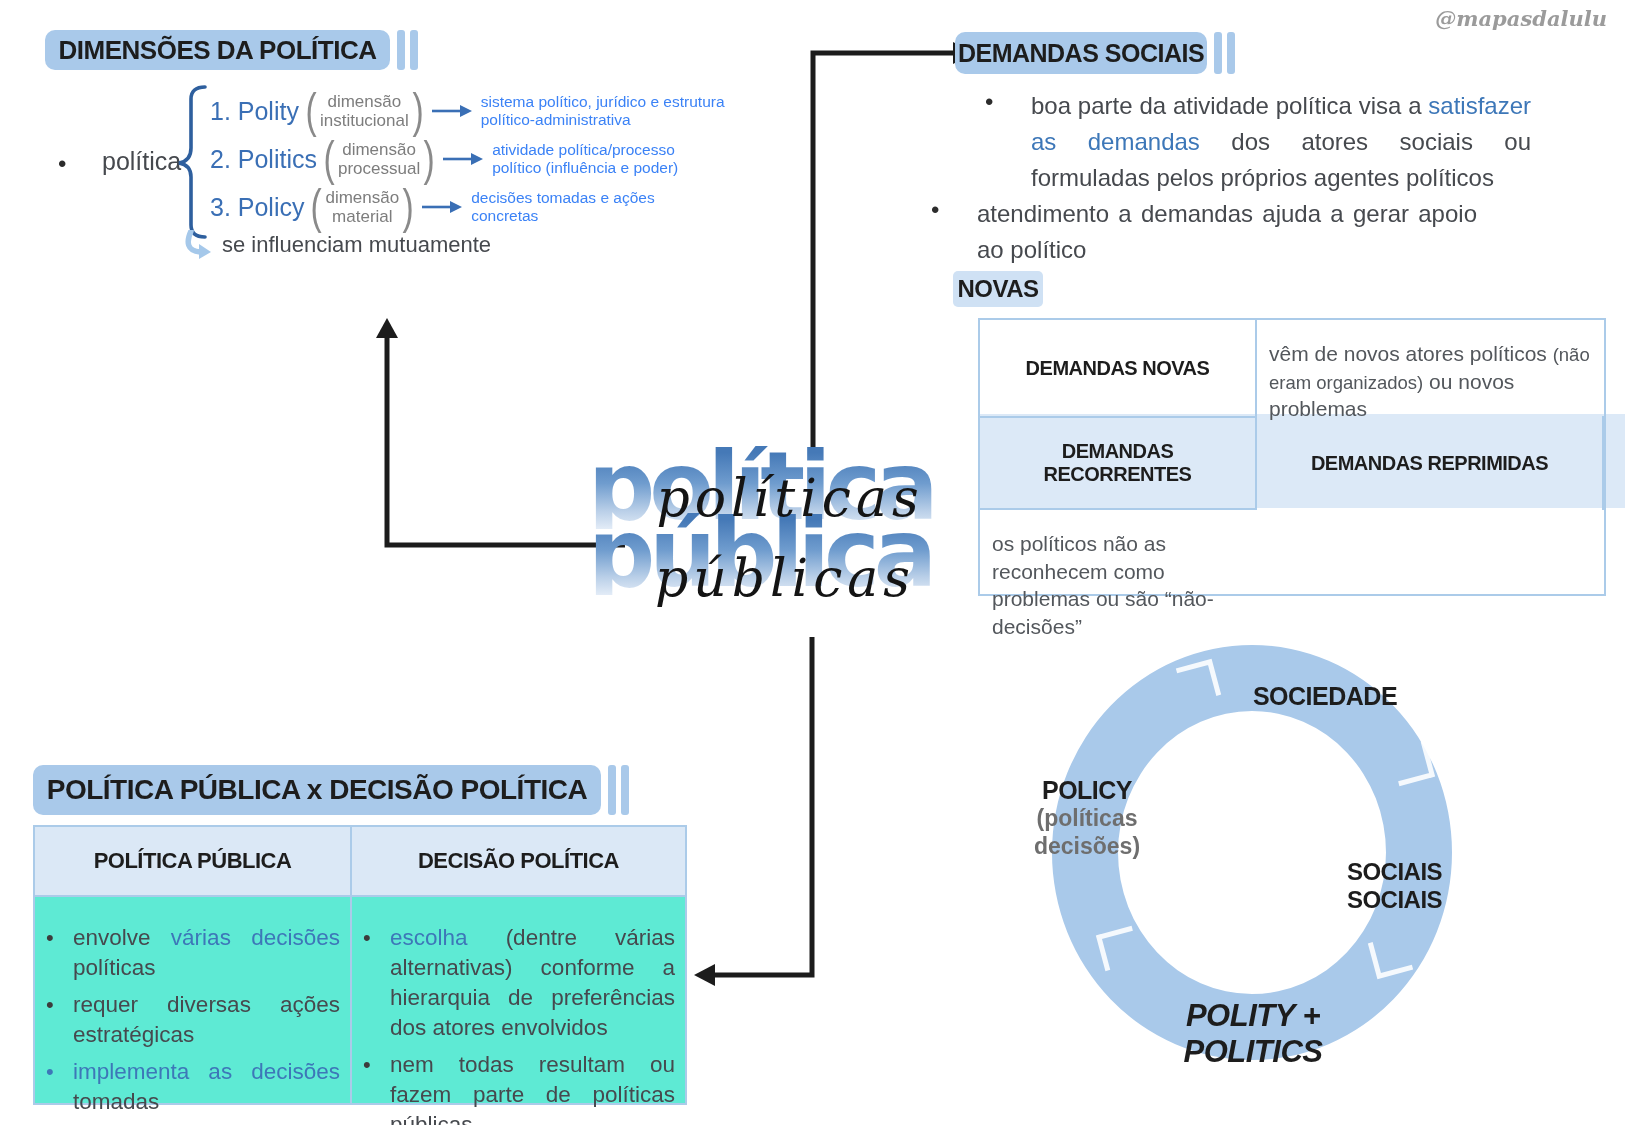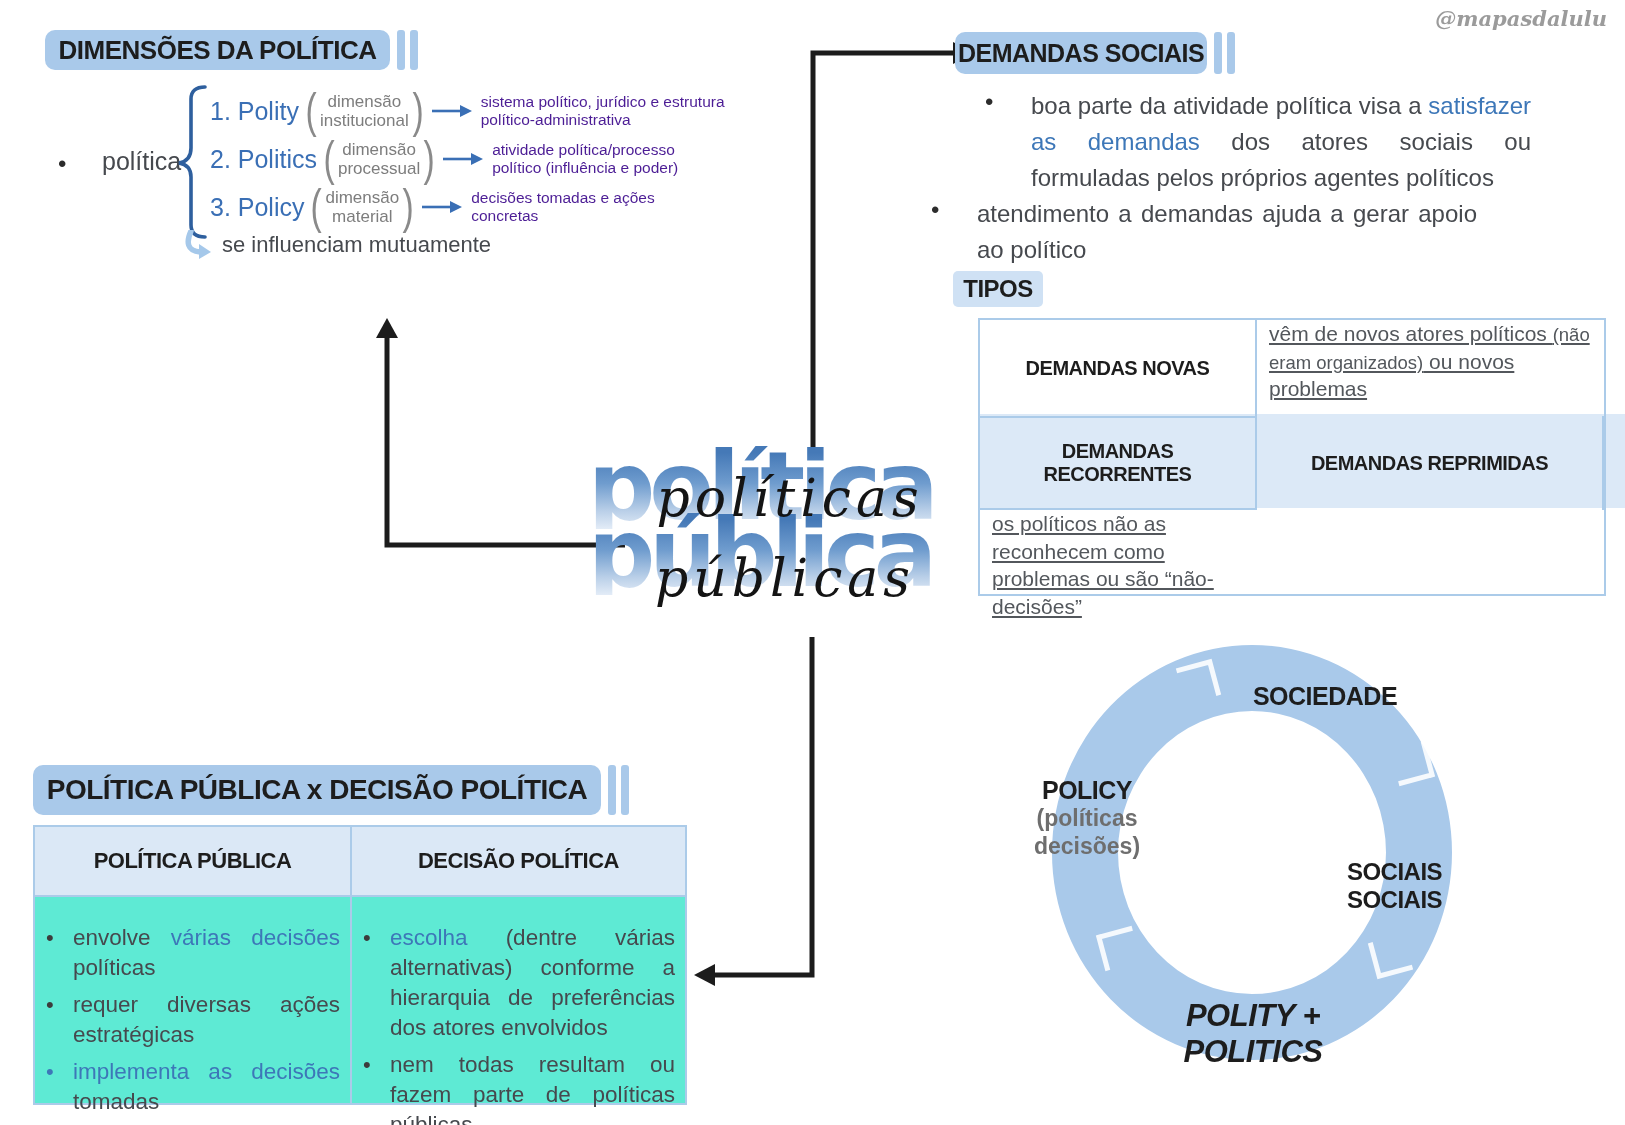--- a/index.html
+++ b/index.html
@@ -16,38 +16,38 @@
   .dot::before{content:"•";}
   .blue{color:#3d77b8;}
   .abs{position:absolute;}
 
   
   .dim-row{position:absolute;display:flex;align-items:center;z-index:2;}
   .dim-name{font-size:25px;color:#3a6fb5;white-space:nowrap;margin-right:4px;}
   .paren{font-size:48px;font-weight:400;color:#8a8a8a;line-height:0.9;transform:scaleX(.7);}
   .dim-stack{display:flex;flex-direction:column;align-items:center;font-size:17px;
              color:#7d7d7d;line-height:1.12;margin:0 1px;}
-  .dim-desc{font-size:15.5px;color:#4c1d95;line-height:1.18;margin-left:9px;}
+  .dim-desc{font-size:15.5px;color:#3b82f6;line-height:1.18;margin-left:9px;}
   .mini-arrow{margin-left:6px;flex:none;}
 
   
   .ds-b{position:absolute;display:flex;align-items:flex-start;z-index:2;}
   .ds-b .dot{width:46px;font-size:24px;color:#2c2c2c;}
   .ds-b p{margin:0;width:500px;font-size:24px;line-height:1.5;text-align:justify;color:#46494e;}
 
   
   .strip{position:absolute;left:978px;top:414px;width:647px;height:94px;background:#dce9f7;z-index:0;}
   .tipos-label{position:absolute;left:953px;top:271px;width:90px;height:36px;background:#cfe1f4;
                border-radius:5px;display:flex;align-items:center;justify-content:center;z-index:2;}
   .t-table{position:absolute;left:978px;top:318px;width:624px;border:2px solid #abcbe9;
            display:grid;grid-template-columns:277px 1fr;grid-template-rows:96px 94px 84px;z-index:1;}
   .t-cell{display:flex;align-items:center;justify-content:center;text-align:center;padding:4px 8px;box-sizing:border-box;}
   .t-cell.lbl{border-right:2px solid #abcbe9;font-size:20px;}
   .t-cell.desc{justify-content:flex-start;align-items:flex-start;text-align:left;
-               font-size:21px;color:#53575c;line-height:1.32;padding:0 12px;text-decoration:underline;}
+               font-size:21px;color:#53575c;line-height:1.32;padding:20px 12px;}
   .t-r2{border-top:2px solid #abcbe9;border-bottom:2px solid #abcbe9;}
   .t-small{font-size:18.5px;}
 
   
   .title-wrap{position:absolute;left:588px;top:446px;width:345px;text-align:center;z-index:4;}
   .big-word{font-family:"DejaVu Sans",sans-serif;font-weight:700;font-size:94px;line-height:.88;
             letter-spacing:-6px;background:linear-gradient(180deg,#4579b7 8%,#6f9cce 45%,#b9cfe8 78%,#e3ecf7 100%);
             -webkit-background-clip:text;background-clip:text;color:transparent;display:block;}
   .big-word.second{margin-top:-16px;}
   .script-word{position:absolute;font-family:"DejaVu Serif",serif;font-style:italic;font-size:52px;
@@ -174,21 +174,21 @@
     <span class="dot"></span>
     <p><span>boa parte da atividade política visa a </span><span class="blue">satisfazer as demandas</span><span> dos atores sociais ou formuladas pelos próprios agentes políticos</span></p>
   </div>
 
   <div class="ds-b" style="left:931px;top:196px;">
     <span class="dot"></span>
     <p>atendimento a demandas ajuda a gerar apoio ao político</p>
   </div>
 
   <div class="tipos-label">
-    <span class="hand" style="font-size:24px;">TIPOS</span>
+    <span class="hand" style="font-size:24px;">NOVAS</span>
   </div>
 
   <div class="strip"></div>
 
   <div class="t-table">
     <div class="t-cell lbl">
       <span class="hand">DEMANDAS NOVAS</span>
     </div>
     <div class="t-cell desc">
       <span><span>vêm de novos atores políticos </span><span class="t-small">(não eram organizados)</span><span> ou novos problemas</span></span>

